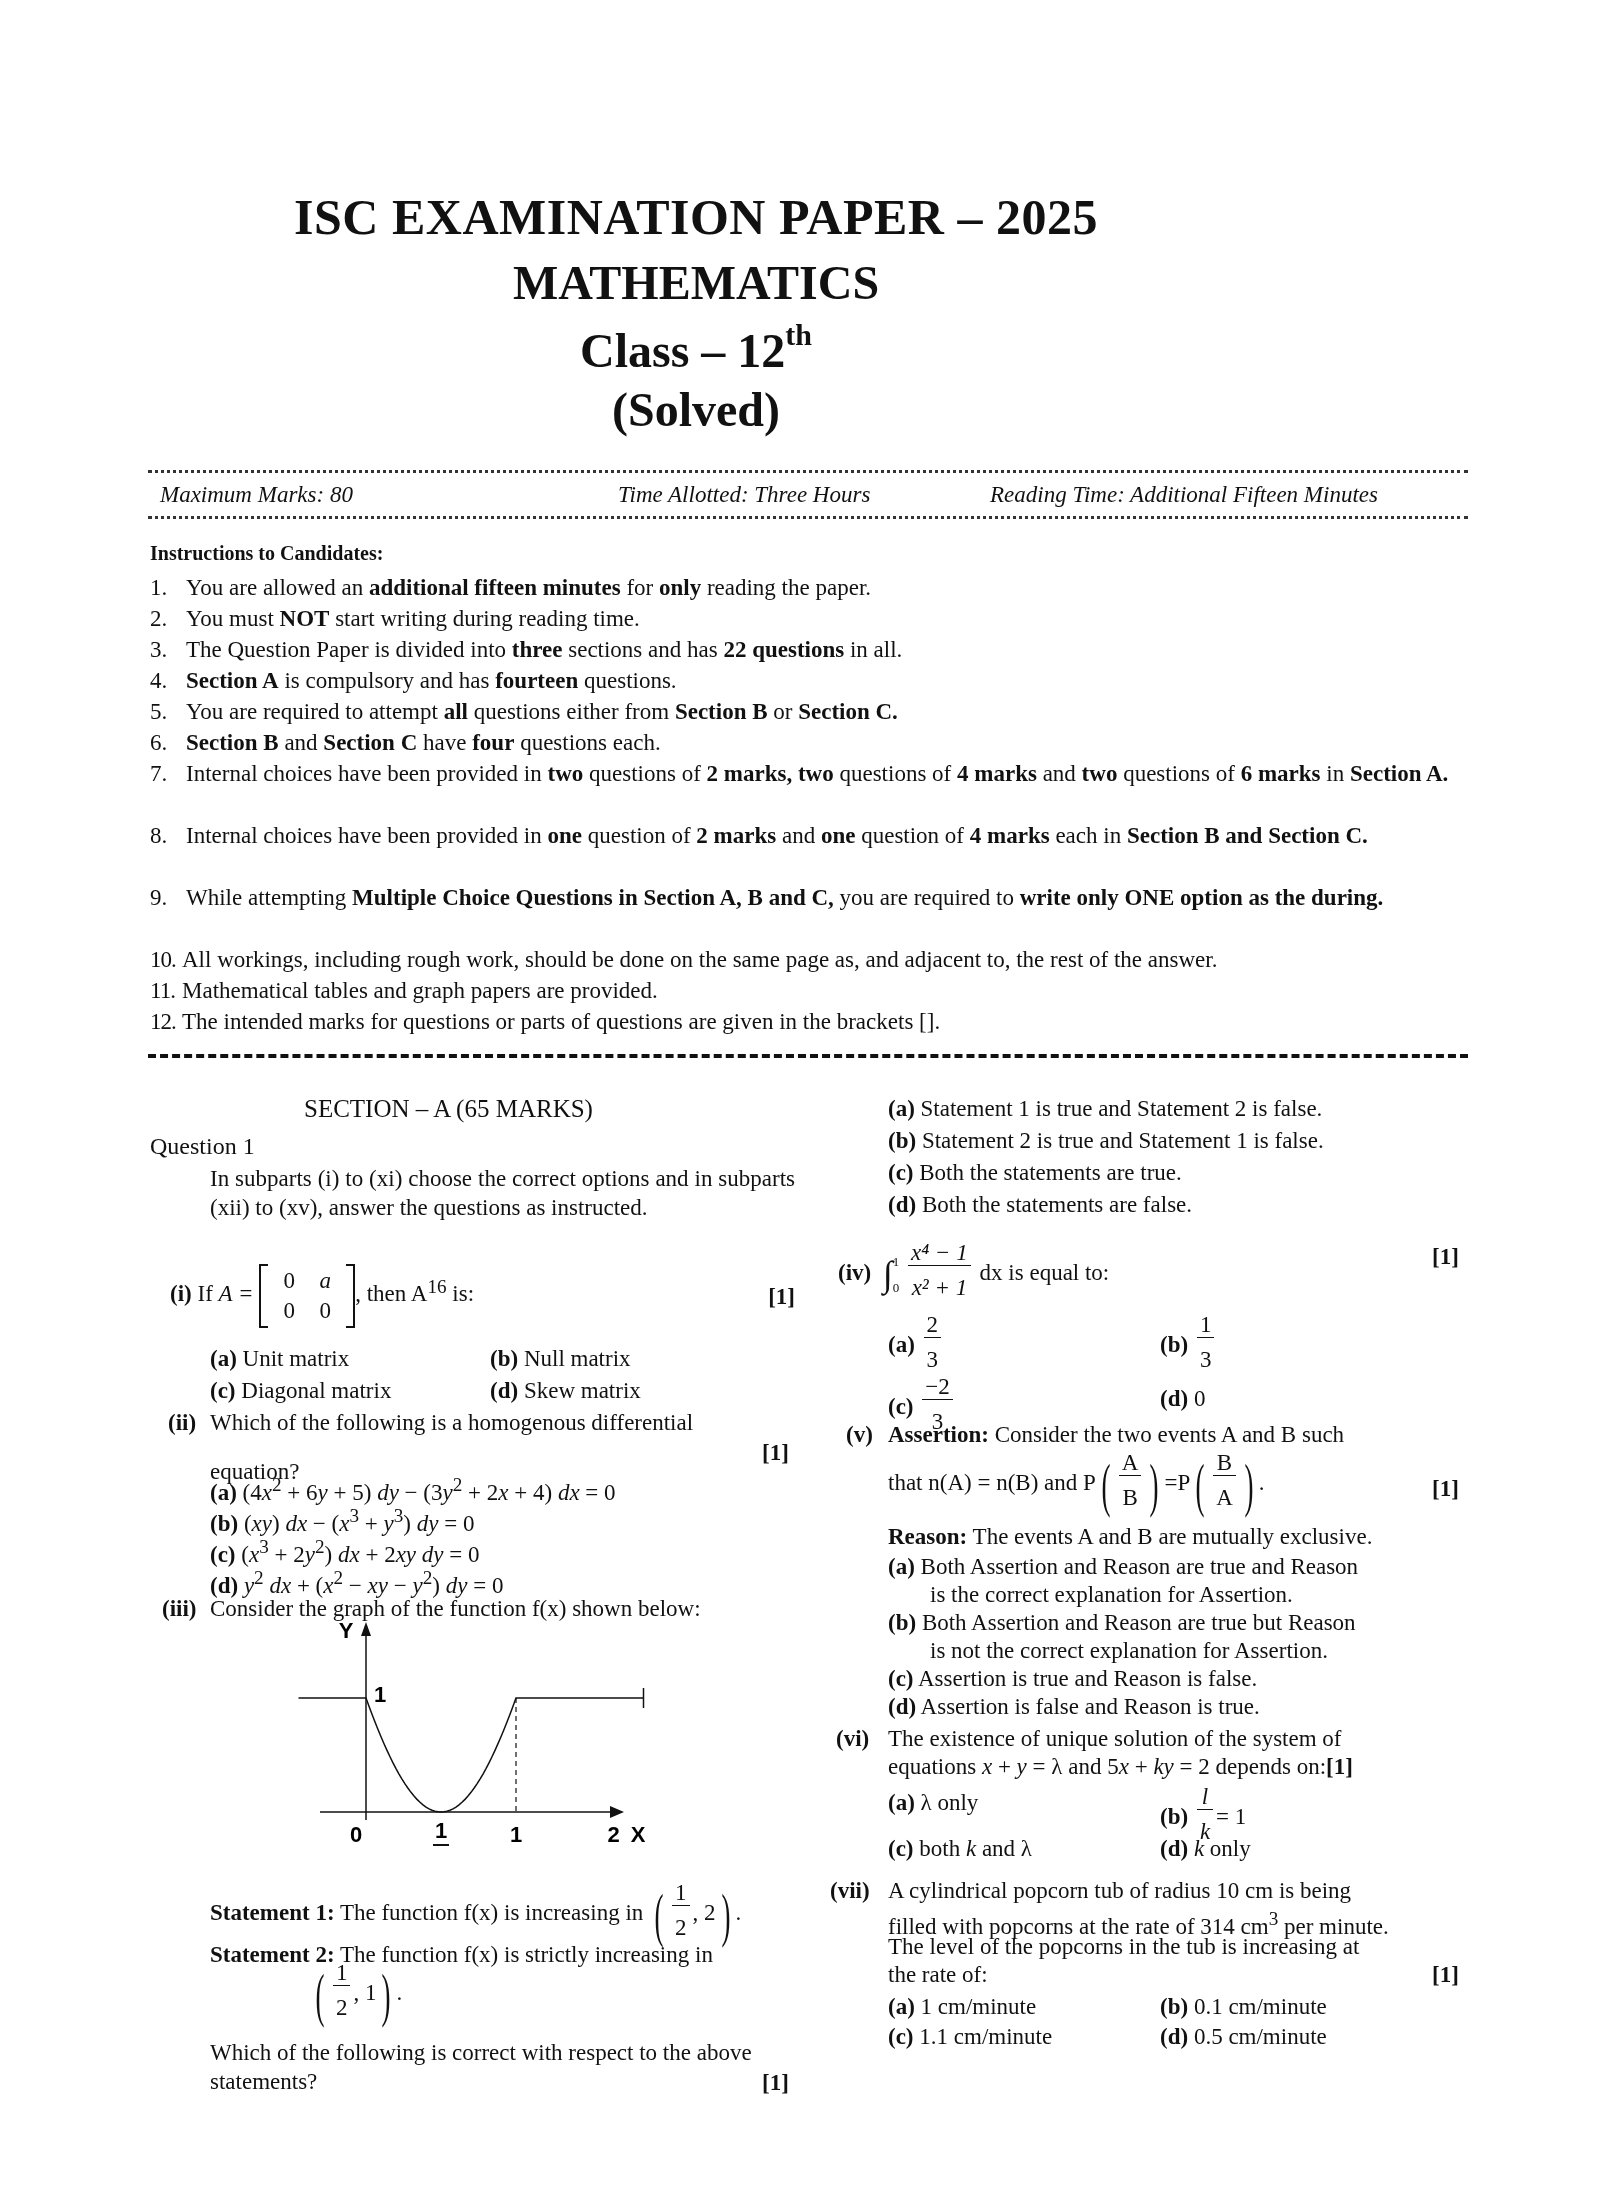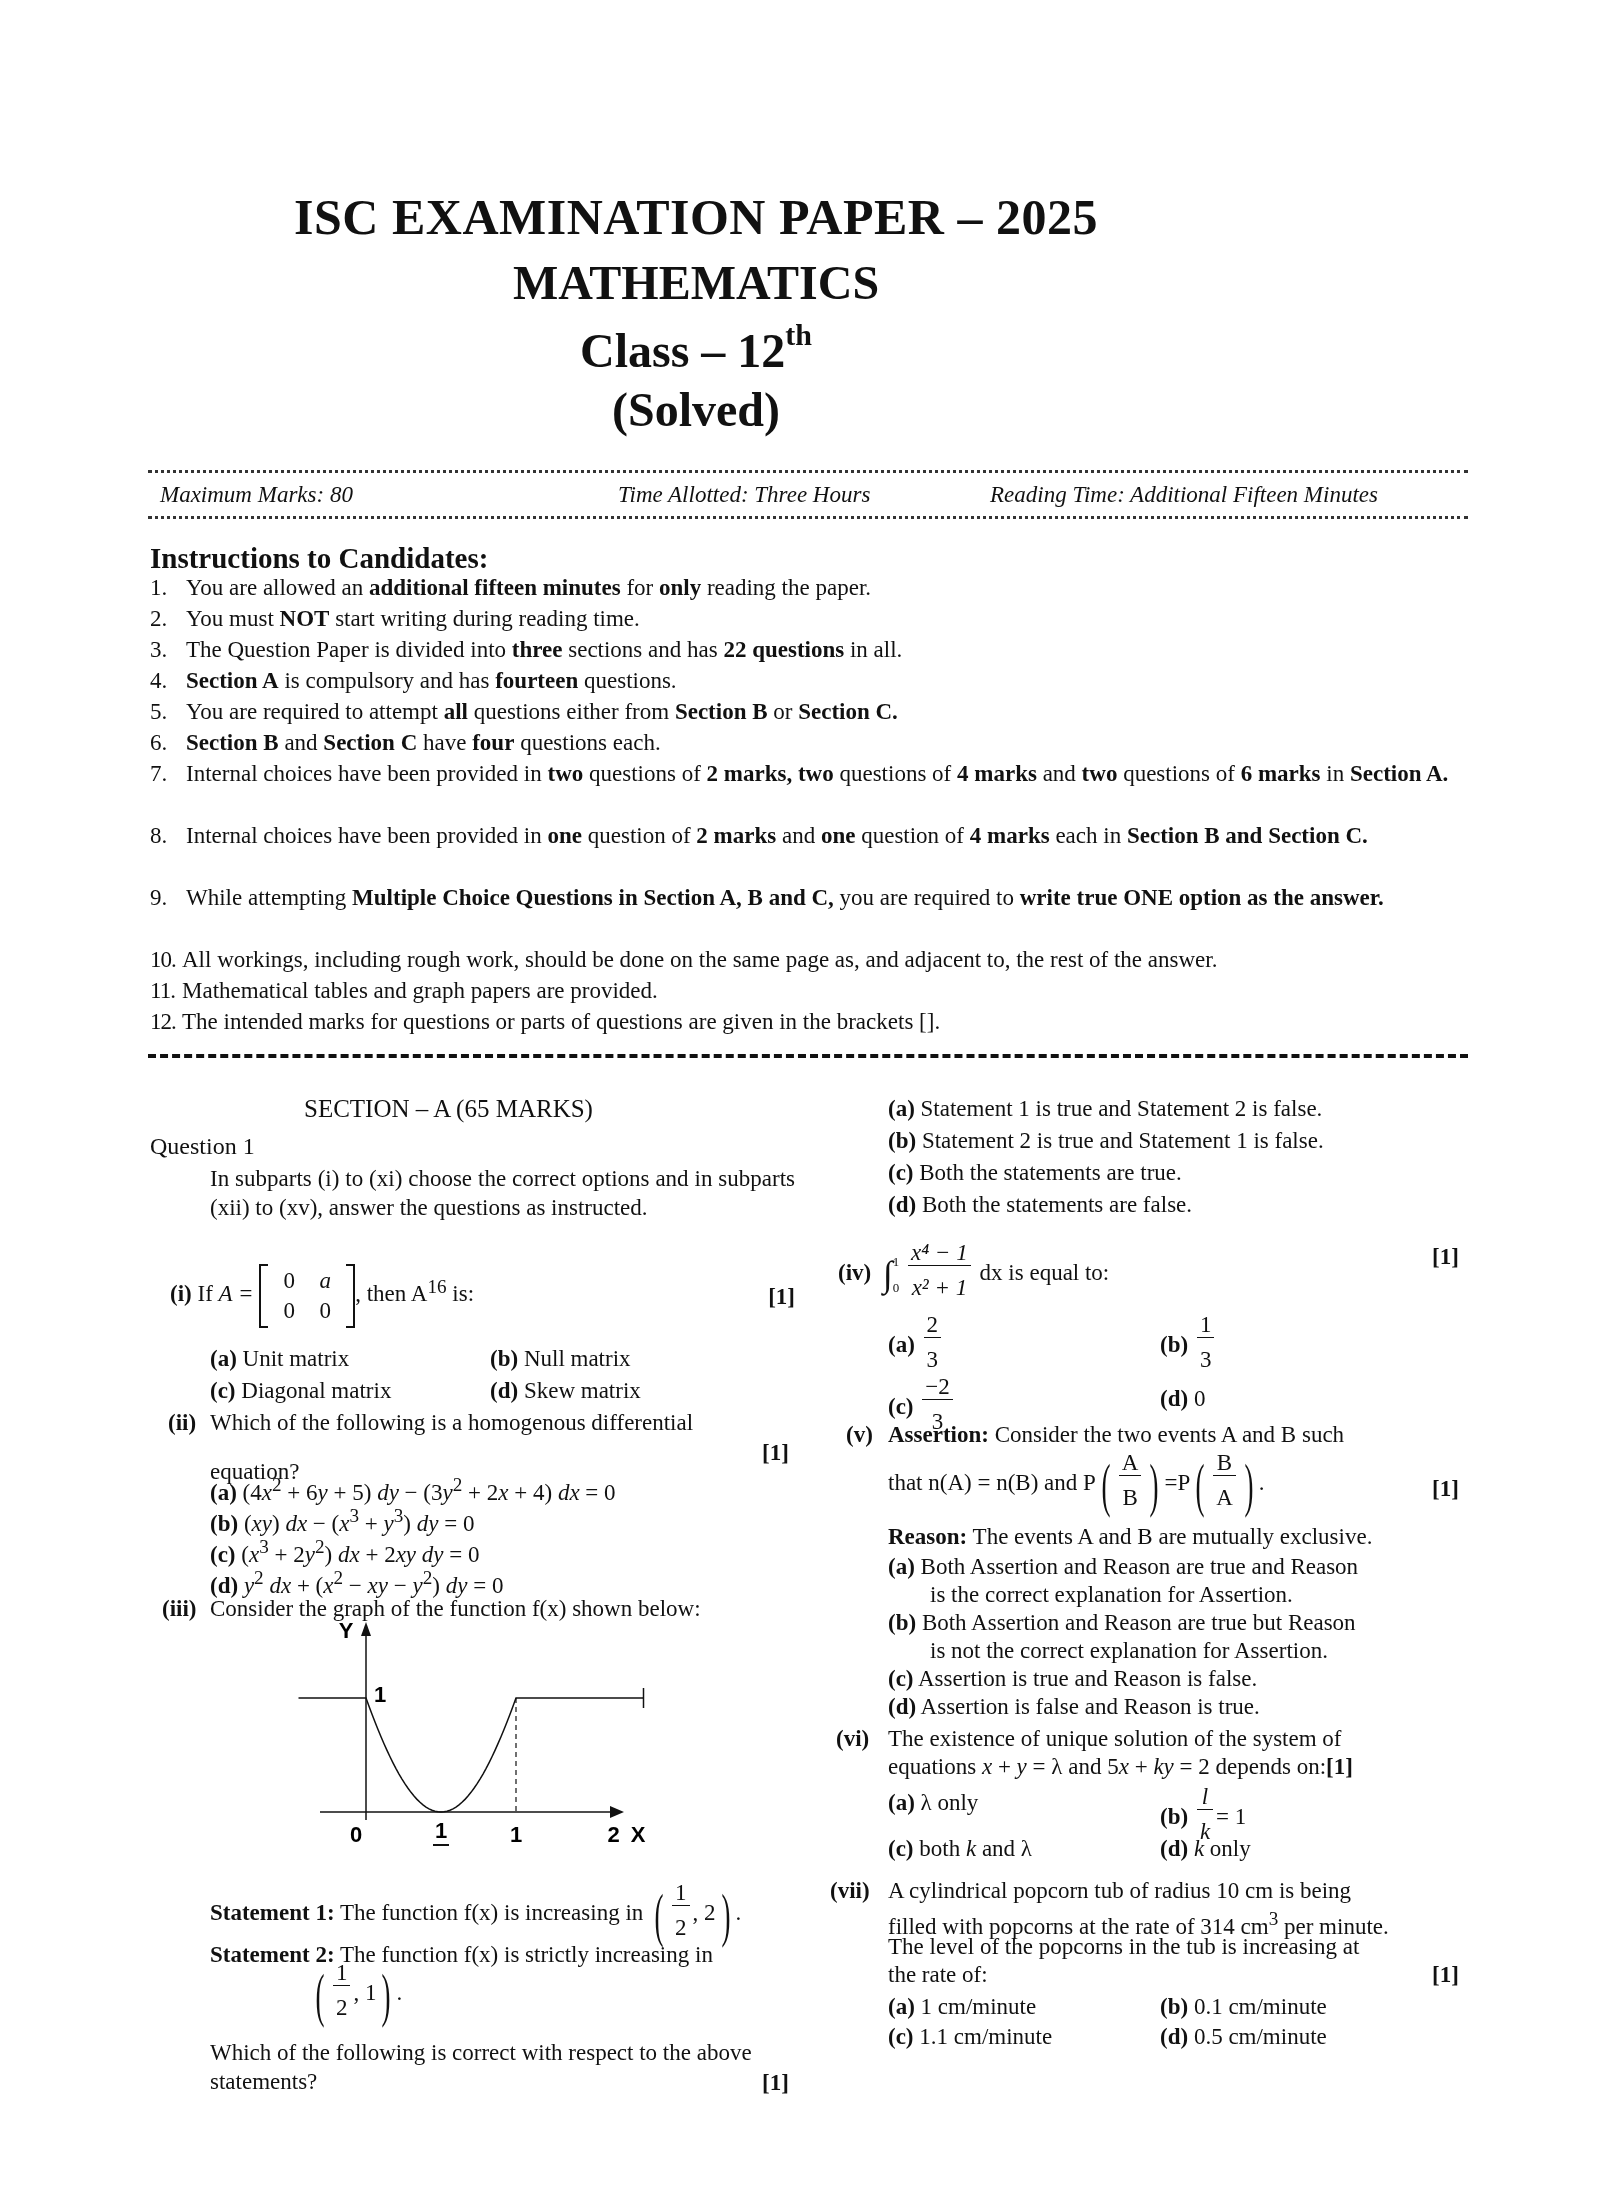--- a/index.html
+++ b/index.html
@@ -11,21 +11,21 @@
   #t3 { top: 318px; font-size: 48px; }
   #t3 sup { font-size: 30px; vertical-align: 22px; }
   #t4 { top: 382px; font-size: 48px; }
 
   .dotline { position: absolute; left: 148px; width: 1320px; height: 0; border-top: 3px dotted #333; }
   .dashline { position: absolute; left: 148px; width: 1320px; height: 0; border-top: 4px dashed #111; }
 
   .meta-row { position: absolute; top: 482px; left: 160px; width: 1290px; font-style: italic; font-size: 23px; }
   .meta-row span { position: absolute; top: 0; white-space: nowrap; }
 
-  .instr-head { position: absolute; top: 542px; left: 150px; font-size: 29px; font-weight: bold; }
+  .instr-head { position: absolute; top: 542px; left: 150px; font-size: 20px; font-weight: bold; }
   .instr { position: absolute; left: 150px; width: 1320px; font-size: 23px; line-height: 31px; }
   .instr .num { position: absolute; left: 0; }
   .instr .txt { display: block; margin-left: 36px; }
 
   .col { position: absolute; font-size: 23px; line-height: 29px; }
   .abs { position: absolute; white-space: nowrap; }
   .b { font-weight: bold; }
   .i { font-style: italic; }
   .frac { display: inline-block; vertical-align: middle; text-align: center; line-height: 1.1; margin: 0 3px; }
   .frac .n { display: block; border-bottom: 1.5px solid #111; padding: 0 3px; }
@@ -82,21 +82,21 @@
     <div class="instr" style="top: 758px;">
       <span class="num">7.</span>
       <span class="txt">Internal choices have been provided in <b>two</b> questions of <b>2 marks, two</b> questions of <b>4 marks</b> and <b>two</b> questions of <b>6 marks</b> in <b>Section A.</b></span>
     </div>
     <div class="instr" style="top: 820px;">
       <span class="num">8.</span>
       <span class="txt">Internal choices have been provided in <b>one</b> question of <b>2 marks</b> and <b>one</b> question of <b>4 marks</b> each in <b>Section B and Section C.</b></span>
     </div>
     <div class="instr" style="top: 882px;">
       <span class="num">9.</span>
-      <span class="txt">While attempting <b>Multiple Choice Questions in Section A, B and C,</b> you are required to <b>write true ONE option as the answer.</b></span>
+      <span class="txt">While attempting <b>Multiple Choice Questions in Section A, B and C,</b> you are required to <b>write only ONE option as the during.</b></span>
     </div>
     <div class="instr" style="top: 944px;">
       <span class="num" style="letter-spacing: -1px;">10.</span>
       <span class="txt" style="margin-left: 32px;">All workings, including rough work, should be done on the same page as, and adjacent to, the rest of the answer.</span>
     </div>
     <div class="instr" style="top: 975px;">
       <span class="num" style="letter-spacing: -1px;">11.</span>
       <span class="txt" style="margin-left: 32px;">Mathematical tables and graph papers are provided.</span>
     </div>
     <div class="instr" style="top: 1006px;">

